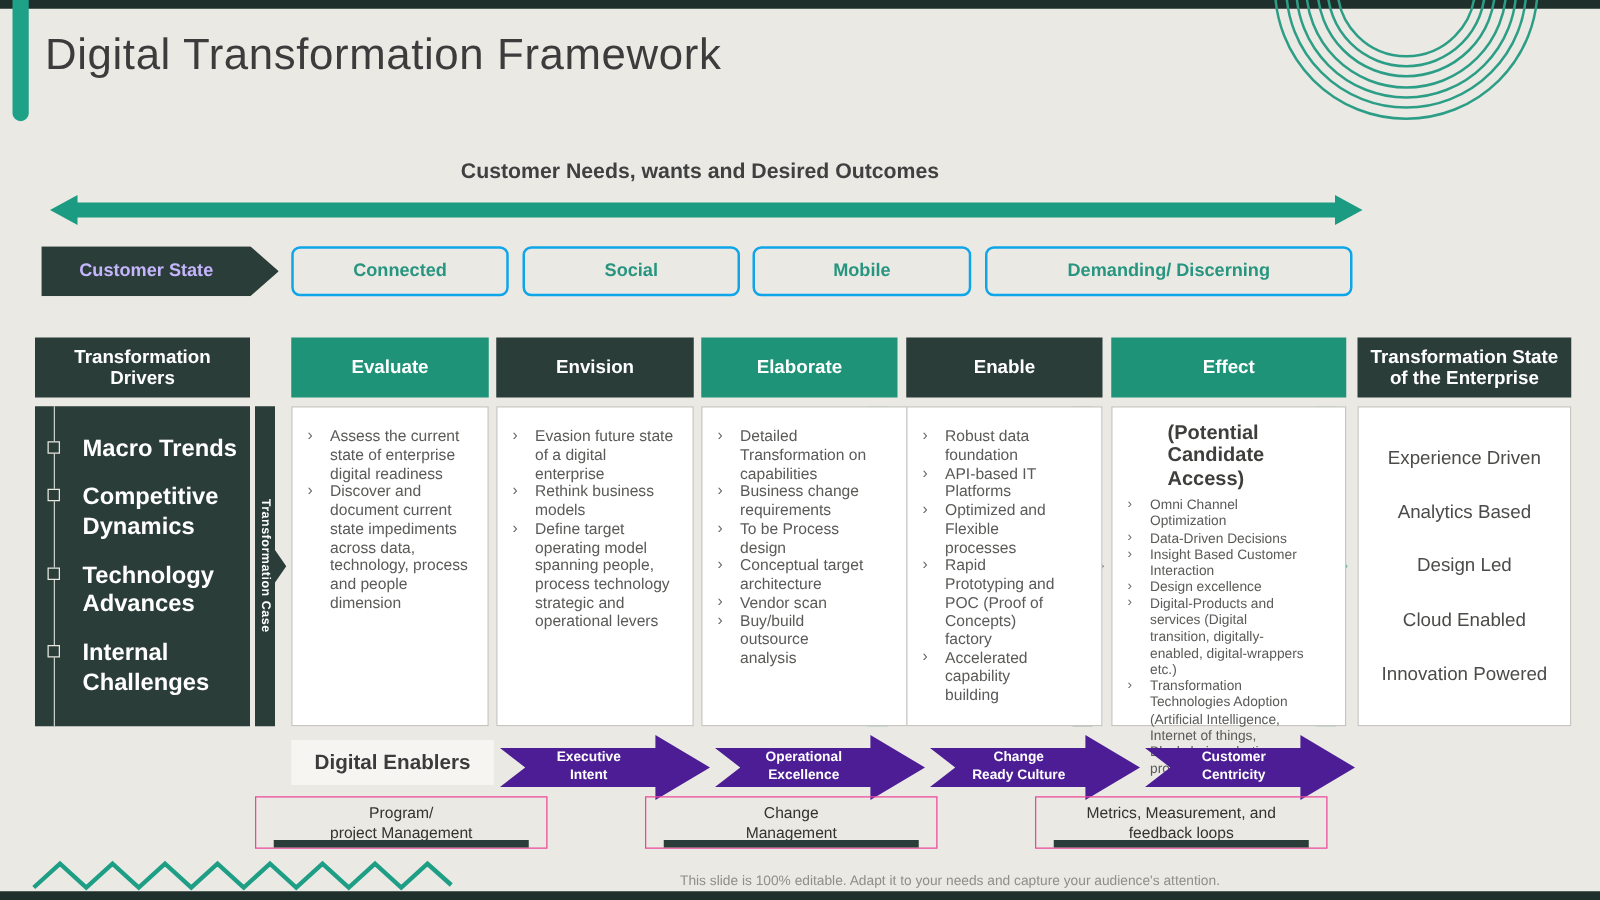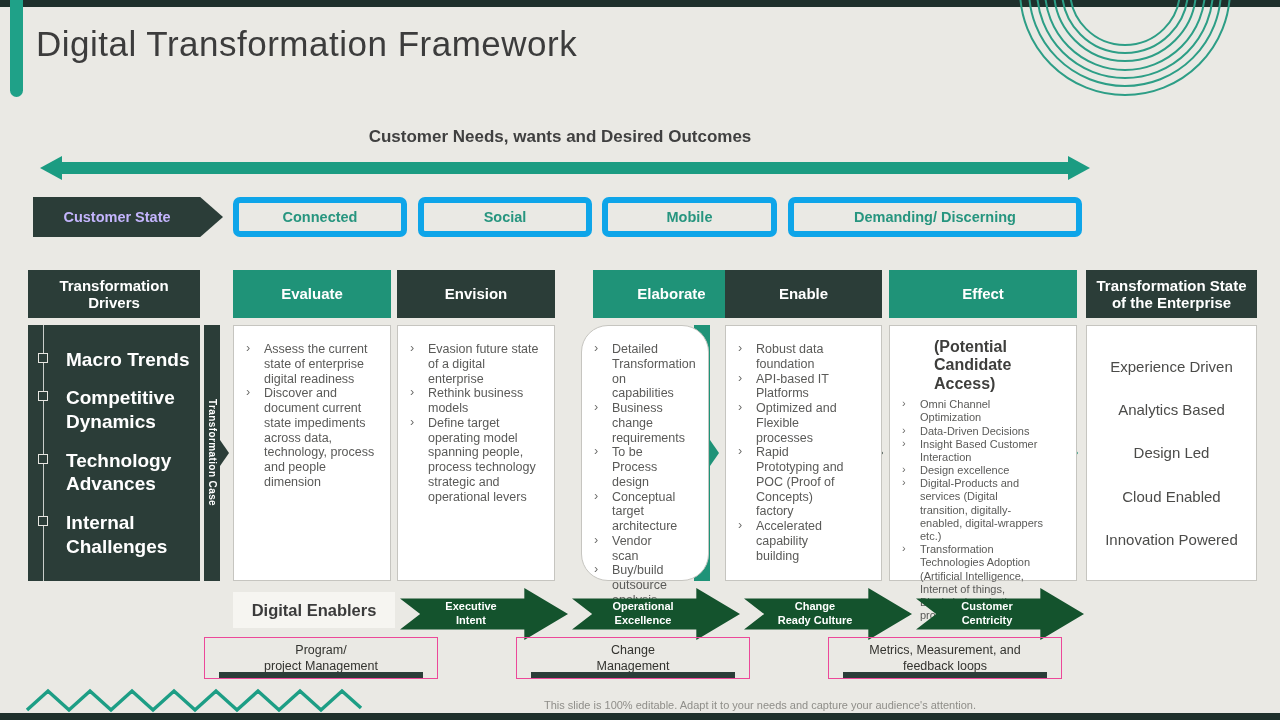--- a/index.html
+++ b/index.html
@@ -15,21 +15,21 @@
   
   .needs-heading{left:240px;top:127px;width:640px;text-align:center;font-size:17px;font-weight:bold;color:#404040;}
   .dbl-arrow{left:40px;top:156px;width:1050px;height:24px;}
   .dbl-arrow .bar{position:absolute;left:18px;right:18px;top:6px;height:12px;background:#1b9c82;}
   .dbl-arrow .head{position:absolute;top:0;width:0;height:0;border-top:12px solid transparent;border-bottom:12px solid transparent;}
   .dbl-arrow .head.l{left:0;border-right:22px solid #1b9c82;}
   .dbl-arrow .head.r{right:0;border-left:22px solid #1b9c82;}
 
   
   .cs-chevron{left:33px;top:197px;width:190px;height:40px;background:#2b3d38;color:#c4b5fd;font-weight:bold;font-size:14.5px;display:flex;align-items:center;justify-content:center;padding-right:22px;box-sizing:border-box;clip-path:polygon(0 0,88% 0,100% 50%,88% 100%,0 100%);}
-  .state-box{top:197px;height:40px;border:6px solid #0ea5e9;border-radius:7px;box-sizing:border-box;display:flex;align-items:center;justify-content:center;color:#27957f;font-weight:bold;font-size:14.5px;}
+  .state-box{top:197px;height:40px;border:2px solid #0ea5e9;border-radius:7px;box-sizing:border-box;display:flex;align-items:center;justify-content:center;color:#27957f;font-weight:bold;font-size:14.5px;}
 
   
   .hdr{top:270px;height:48px;display:flex;align-items:center;justify-content:center;text-align:center;color:#fff;font-weight:bold;font-size:15px;line-height:1.15;box-sizing:border-box;padding:2px 6px;}
   .dark{background:#2b3d38;}
   .teal{background:#1f9378;}
 
   
   .card{top:325px;height:256px;background:#fff;border:1px solid #c6c5c0;box-sizing:border-box;}
   .card-drivers{top:325px;height:256px;background:#2b3d38;box-sizing:border-box;}
   .card-drivers .vline{position:absolute;left:15px;top:0;bottom:0;width:1px;background:#c8cdca;}
@@ -48,21 +48,21 @@
   .bullet::before{content:"\203A";position:absolute;left:2px;top:-1px;color:#6a6a68;}
   .pad-strip .bullets{padding-right:32px;}
   .effect-sub{font-size:16px;font-weight:bold;color:#3e3e3c;line-height:1.15;margin-bottom:5px;padding-left:2px;margin-left:32px;}
   .bullets.small .bullet{font-size:11px;line-height:1.2;}
 
   .card-state-items{position:absolute;inset:0;display:flex;flex-direction:column;justify-content:space-evenly;align-items:center;padding:6px;box-sizing:border-box;}
   .state-item{font-size:15px;color:#4b4b49;text-align:center;}
 
   
   .enablers-label{left:233px;top:592px;width:162px;height:36px;background:#f6f5f1;display:flex;align-items:center;justify-content:center;font-size:16.5px;font-weight:bold;color:#3b3b3b;}
-  .big-chevron{top:588px;width:168px;height:52px;background:#14532d;clip-path:polygon(0 20%,74% 20%,74% 0,100% 50%,74% 100%,74% 80%,0 80%,12% 50%);display:flex;flex-direction:column;align-items:center;justify-content:center;box-sizing:border-box;padding-left:16px;padding-right:42px;color:#fff;font-weight:bold;font-size:11px;line-height:1.25;text-align:center;white-space:nowrap;}
+  .big-chevron{top:588px;width:168px;height:52px;background:#4c1d95;clip-path:polygon(0 20%,74% 20%,74% 0,100% 50%,74% 100%,74% 80%,0 80%,12% 50%);display:flex;flex-direction:column;align-items:center;justify-content:center;box-sizing:border-box;padding-left:16px;padding-right:42px;color:#fff;font-weight:bold;font-size:11px;line-height:1.25;text-align:center;white-space:nowrap;}
 
   
   .bbox{top:637px;width:234px;height:42px;border:1px solid #ec4899;box-sizing:border-box;display:flex;flex-direction:column;align-items:center;justify-content:center;font-size:12.5px;color:#33332f;line-height:1.3;text-align:center;}
   .bbox::after{content:"";position:absolute;left:6%;bottom:0;width:88%;height:6px;background:#2b3d38;}
 
   .footer-note{left:310px;top:699px;width:900px;text-align:center;font-size:11px;color:#8f8e89;}
   svg{display:block;}
 </style>
 </head>
 <body>
@@ -108,21 +108,21 @@
   <div class="abs state-box" style="left:602px;width:175px;">
       <span>Mobile</span>
     </div>
   <div class="abs state-box" style="left:788px;width:294px;">
       <span>Demanding/ Discerning</span>
     </div>
 
   <div class="abs hdr dark" style="left:28px;width:172px;">Transformation Drivers</div>
   <div class="abs hdr teal" style="left:233px;width:158px;">Evaluate</div>
   <div class="abs hdr dark" style="left:397px;width:158px;">Envision</div>
-  <div class="abs hdr teal" style="left:561px;width:157px;margin-left:32px;">Elaborate</div>
+  <div class="abs hdr teal" style="left:561px;width:157px;">Elaborate</div>
   <div class="abs hdr dark" style="left:725px;width:157px;">Enable</div>
   <div class="abs hdr teal" style="left:889px;width:188px;">Effect</div>
   <div class="abs hdr dark" style="left:1086px;width:171px;">Transformation State of the Enterprise</div>
 
   <div class="abs card-drivers" style="left:28px;width:172px;">
     <div class="vline"></div>
     <div class="drv-items">
       <div class="driver-item">Macro Trends</div>
       <div class="driver-item">Competitive Dynamics</div>
       <div class="driver-item">Technology Advances</div>
@@ -151,21 +151,21 @@
   </div>
 
   <div class="abs card" style="left:397px;width:158px;">
     <div class="bullets">
       <div class="bullet">Evasion future state of a digital enterprise</div>
       <div class="bullet">Rethink business models</div>
       <div class="bullet">Define target operating model spanning people, process technology strategic and operational levers</div>
     </div>
   </div>
 
-  <div class="abs card pad-strip" style="left:581px;width:128px;border-radius:27px;">
+  <div class="abs card pad-strip" style="left:561px;width:165px;">
     <div class="bullets">
       <div class="bullet">Detailed Transformation on capabilities</div>
       <div class="bullet">Business change requirements</div>
       <div class="bullet">To be Process design</div>
       <div class="bullet">Conceptual target architecture</div>
       <div class="bullet">Vendor scan</div>
       <div class="bullet">Buy/build outsource analysis</div>
     </div>
   </div>
 

